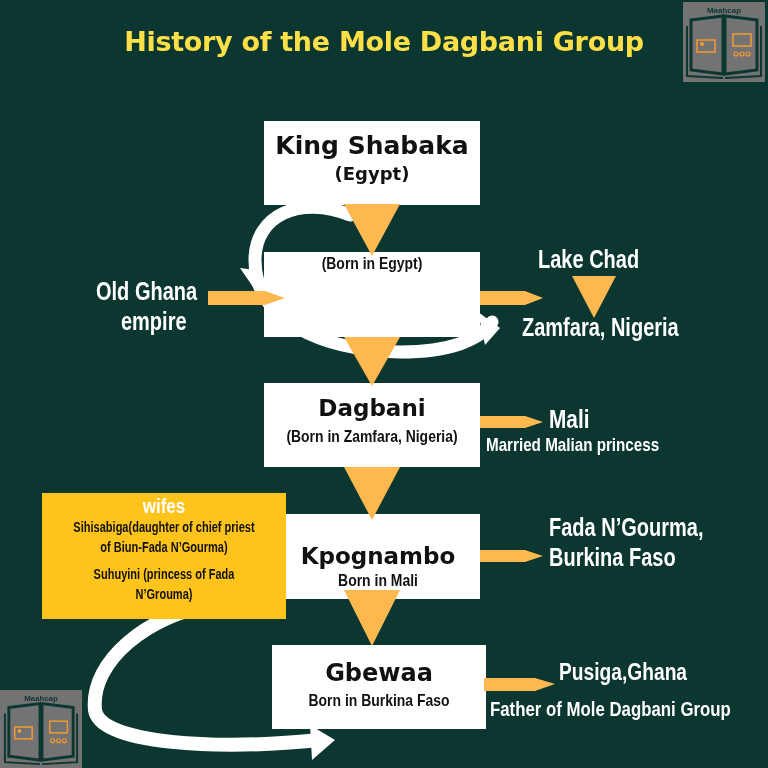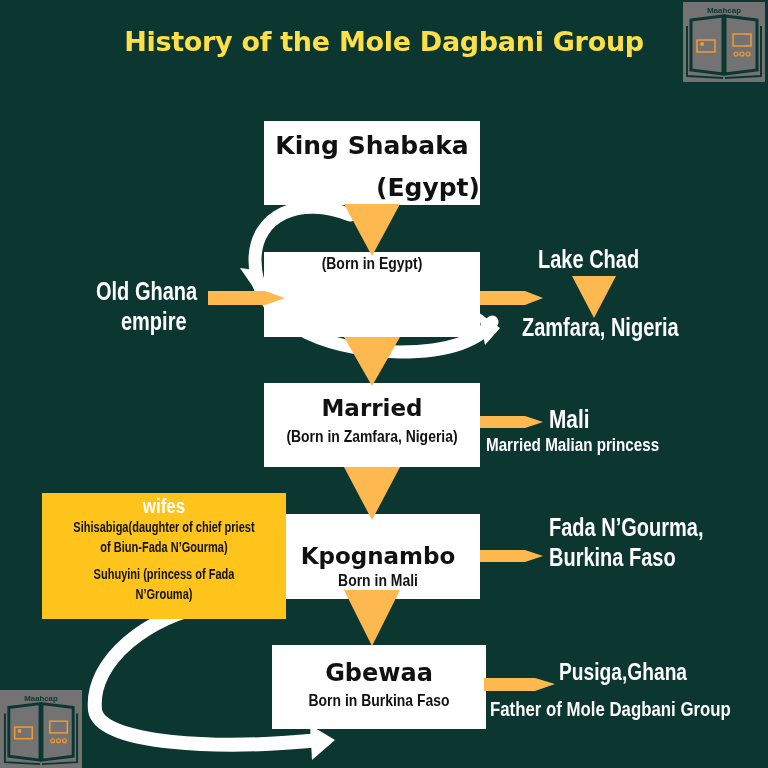--- a/index.html
+++ b/index.html
@@ -89,29 +89,29 @@
     <circle cx="19" cy="42" r="2" fill="#f59a32"></circle>
     <rect x="50" y="32" width="18" height="12" fill="none" stroke="#f59a32" stroke-width="1.5"></rect>
     <circle cx="53" cy="52" r="2" fill="none" stroke="#f59a32" stroke-width="1.2"></circle>
     <circle cx="59" cy="52" r="2" fill="none" stroke="#f59a32" stroke-width="1.2"></circle>
     <circle cx="65" cy="52" r="2" fill="none" stroke="#f59a32" stroke-width="1.2"></circle>
   </svg>
 </div>
 
 <div class="box" style="left:264px; top:121px; width:216px; height:84px;">
   <div class="name" style="font-size:25px; margin-top:10px;">King Shabaka</div>
-  <div class="name" style="font-size:25px; margin-top:13px;text-align:right;">(Egypt)</div>
+  <div class="name" style="font-size:18px; margin-top:3px;">(Egypt)</div>
 </div>
 
 <div class="box" style="left:264px; top:252px; width:216px; height:85px;">
   <div class="sub" style="font-size:17px; margin-top:2px;">(Born in Egypt)</div>
 </div>
 
 <div class="box" style="left:264px; top:383px; width:216px; height:84px;">
-  <div class="name" style="font-size:23px; margin-top:12px;">Married</div>
+  <div class="name" style="font-size:23px; margin-top:12px;">Dagbani</div>
   <div class="sub" style="font-size:17px; margin-top:6px; white-space:nowrap;">(Born in Zamfara, Nigeria)</div>
 </div>
 
 <div class="box" style="left:276px; top:514px; width:204px; height:85px;">
   <div class="name" style="font-size:23px; margin-top:29px;">Kpognambo</div>
   <div class="sub" style="font-size:17px; margin-top:2px;">Born in Mali</div>
 </div>
 
 <div class="box" style="left:272px; top:645px; width:214px; height:84px;">
   <div class="name" style="font-size:24px; margin-top:14px;">Gbewaa</div>

